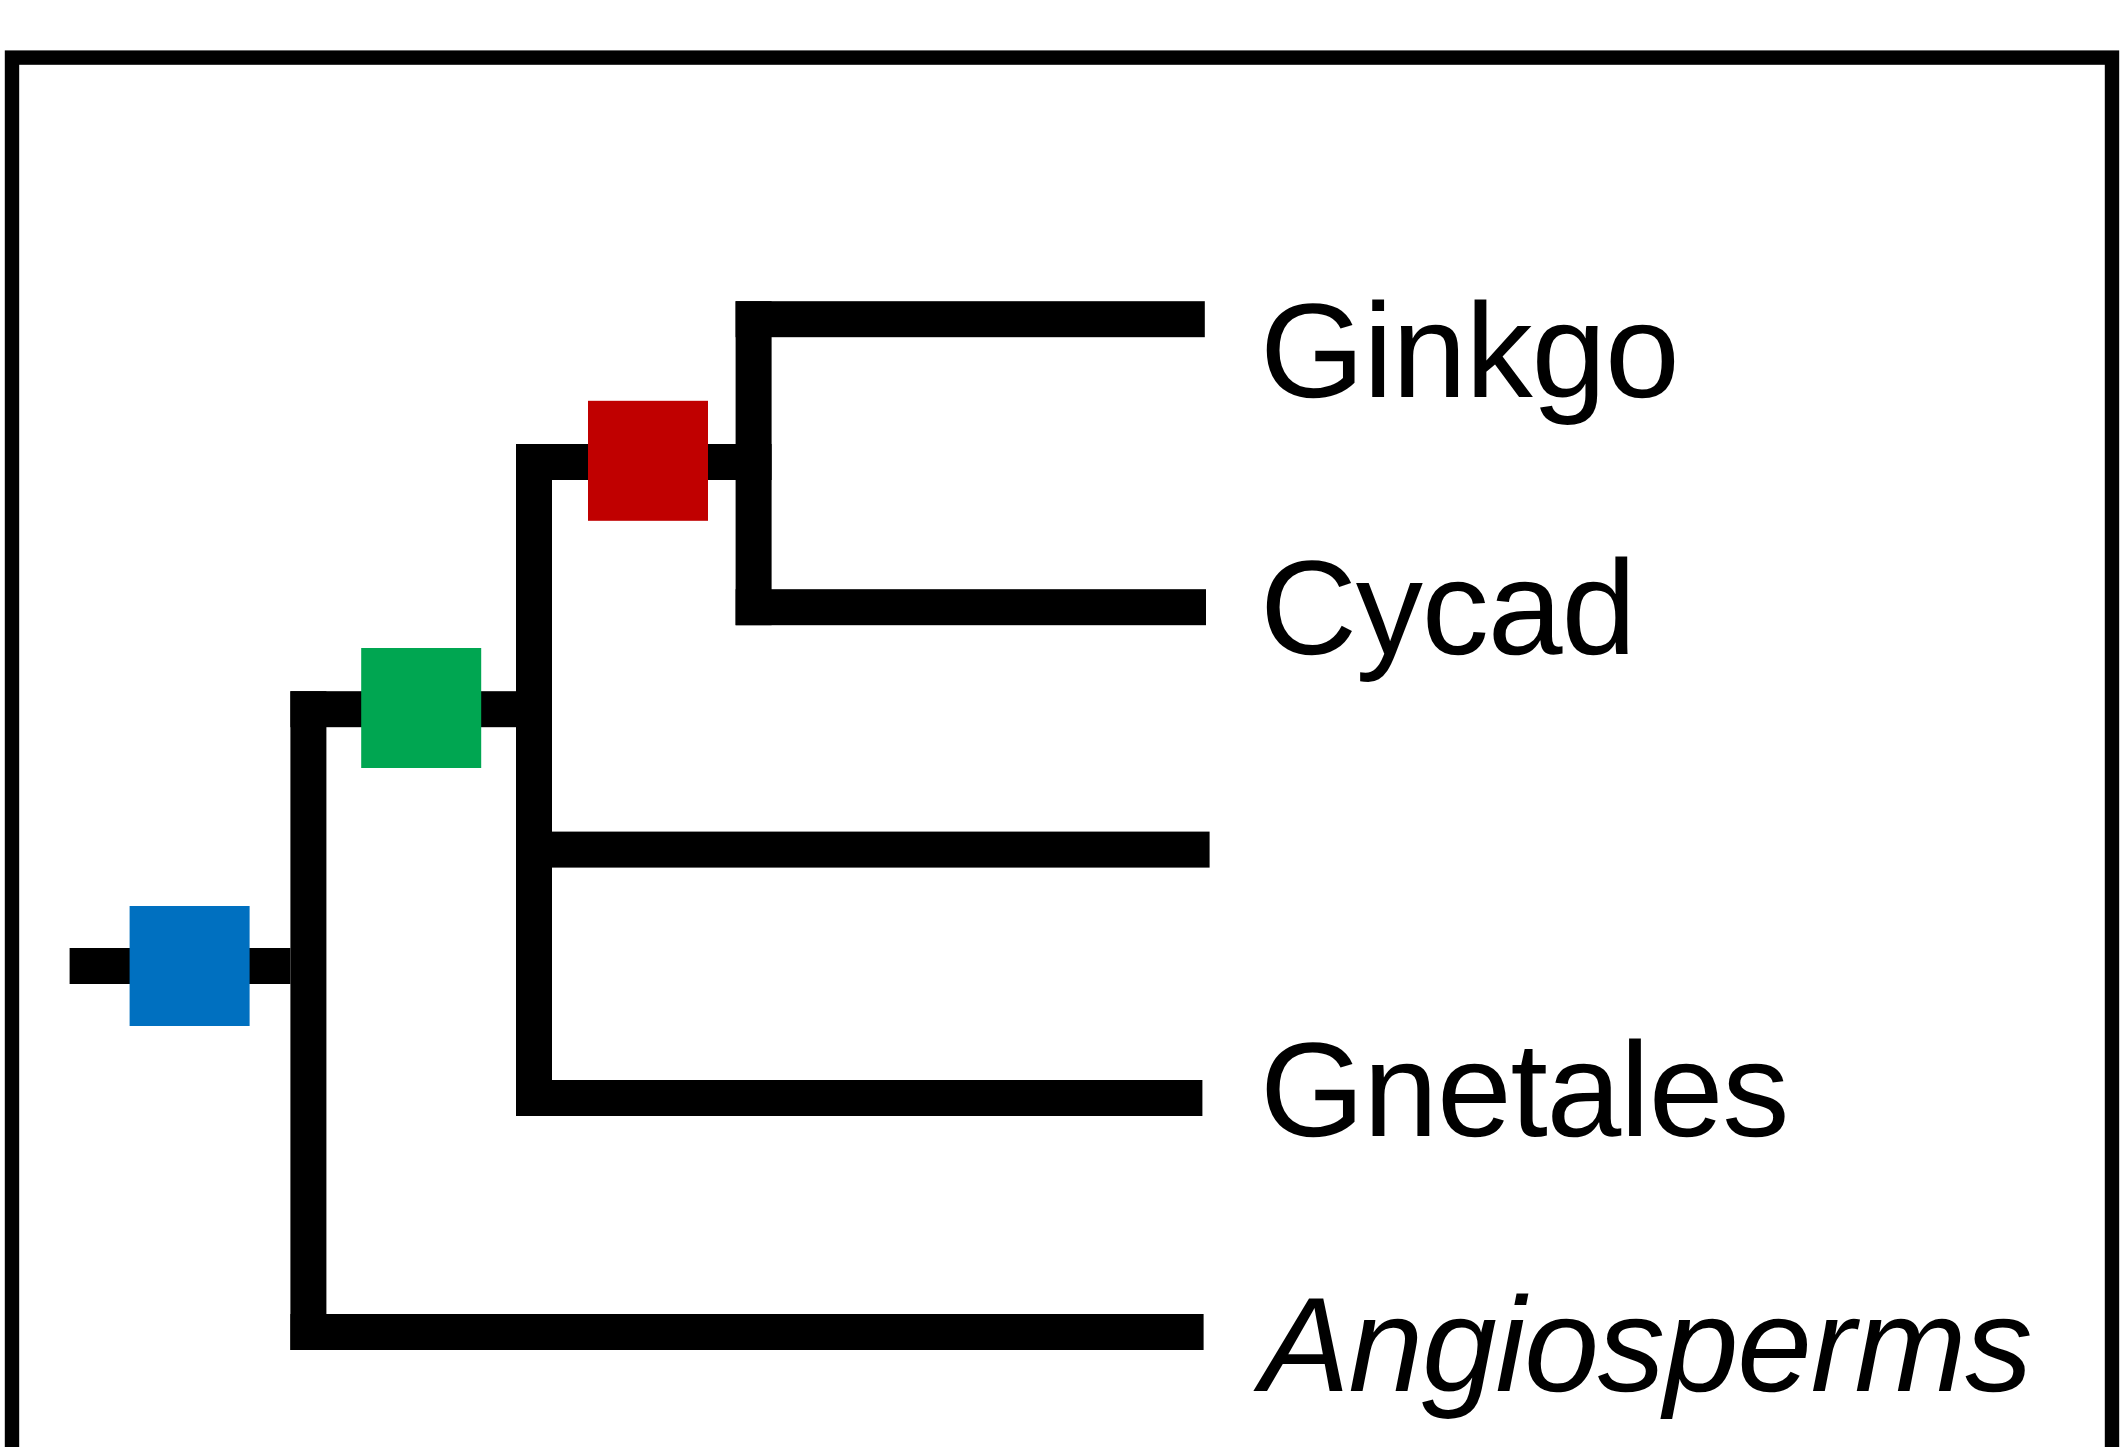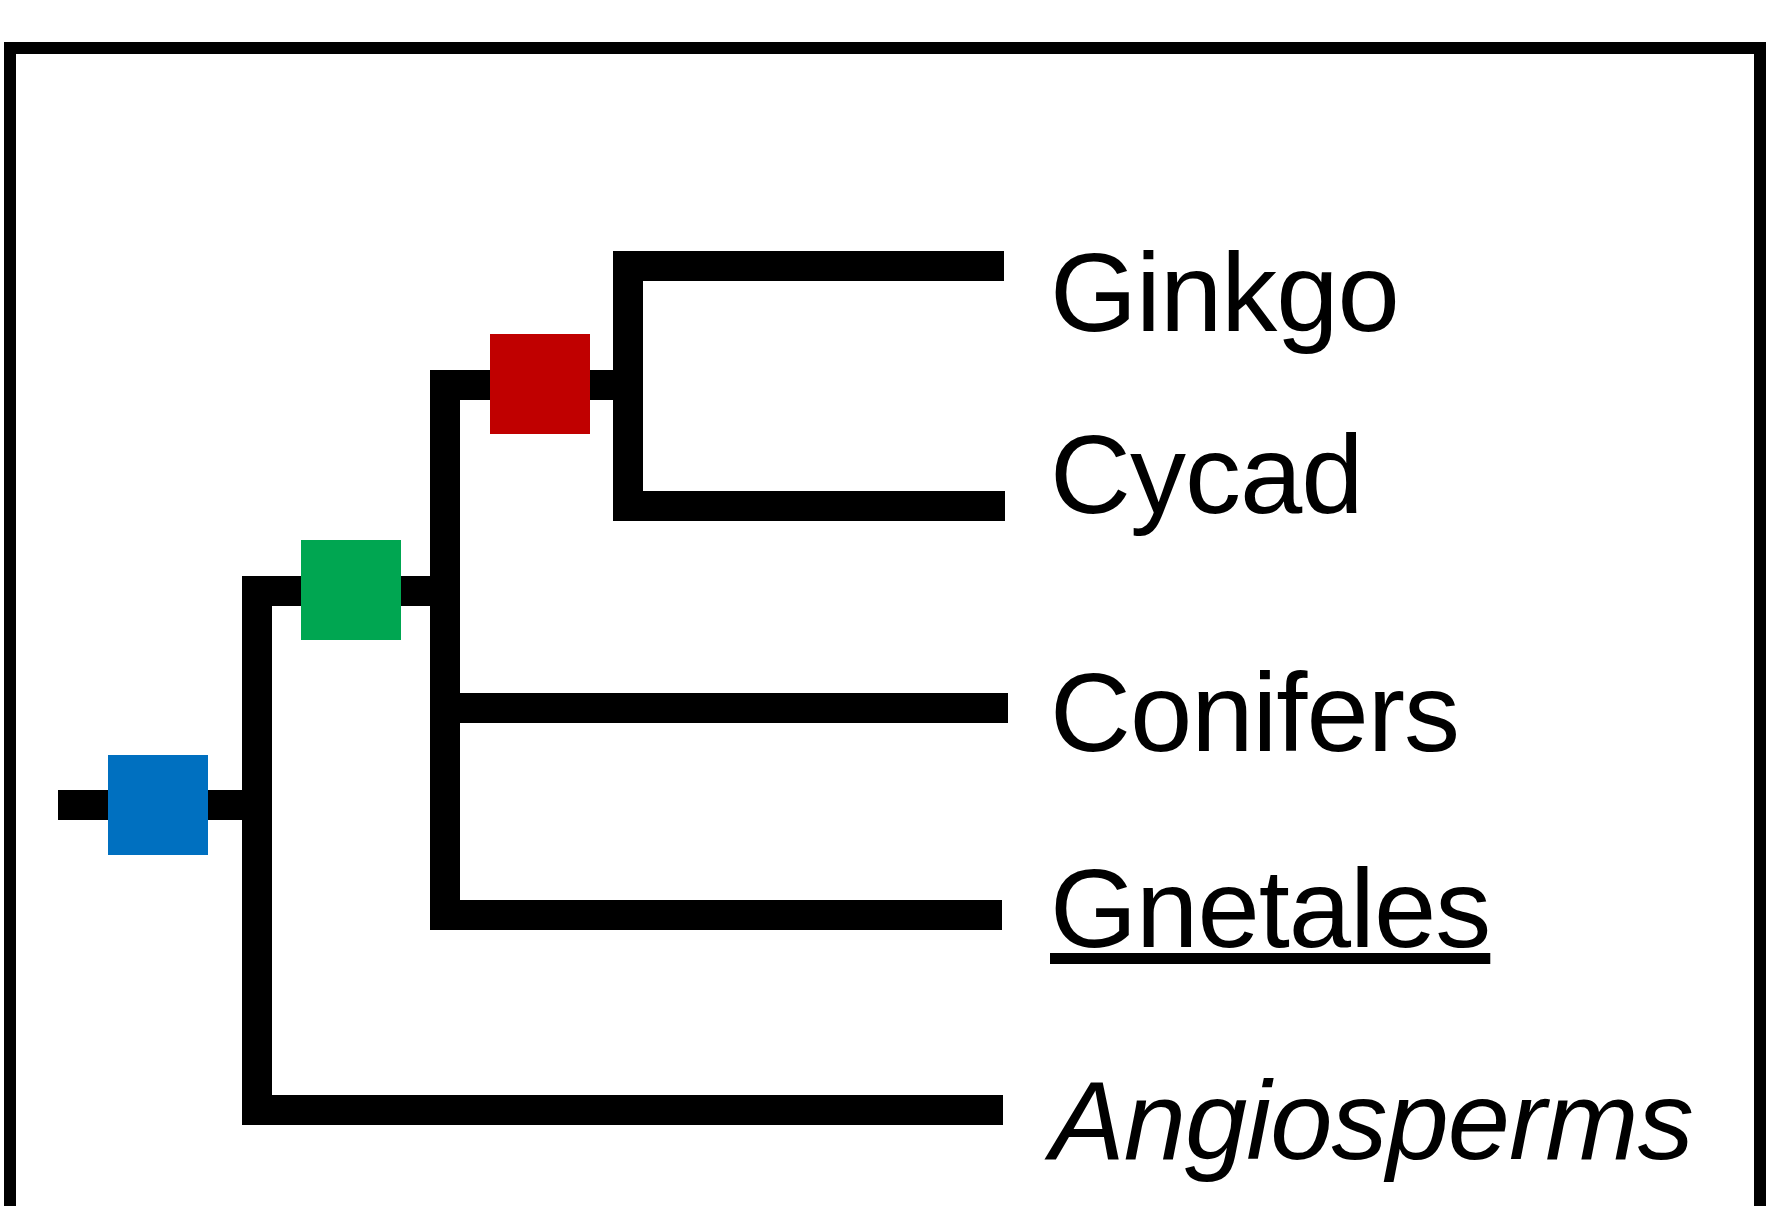--- a/index.html
+++ b/index.html
@@ -66,18 +66,17 @@
       <div class="branch" style="left: 430px; top: 332px; width: 213px; height: 30px; background: rgb(0, 0, 0);"></div>
       <div class="branch" style="left: 430px; top: 655px; width: 578px; height: 30px; background: rgb(0, 0, 0);"></div>
       <div class="branch" style="left: 430px; top: 862px; width: 572px; height: 30px; background: rgb(0, 0, 0);"></div>
       <div class="branch" style="left: 613px; top: 213px; width: 30px; height: 270px; background: rgb(0, 0, 0);"></div>
       <div class="branch" style="left: 613px; top: 213px; width: 391px; height: 30px; background: rgb(0, 0, 0);"></div>
       <div class="branch" style="left: 613px; top: 453px; width: 392px; height: 30px; background: rgb(0, 0, 0);"></div>
       <div class="node-marker" style="left: 490px; top: 296px; width: 100px; height: 100px; background: rgb(192, 0, 0);"></div>
       <div class="node-marker" style="left: 301px; top: 502px; width: 100px; height: 100px; background: rgb(0, 166, 81);"></div>
       <div class="node-marker" style="left: 108px; top: 717px; width: 100px; height: 100px; background: rgb(0, 112, 192);"></div>
       <div class="taxon" style="left: 1050px; top: 188px; font-size: 112px;">Ginkgo</div>
-      <div class="taxon" style="left: 1050px; top: 370px; font-size: 112px;">Cycad</div>
-      <div class="taxon" style="left: 1050px; top: 608px; font-size: 112px;">Conifers</div>
-      <div class="taxon" style="left: 1050px; top: 804px; font-size: 112px; text-decoration: underline;">Gnetales</div>
+      <div class="taxon" style="left: 1050px; top: 402px; font-size: 112px;">Cycad</div>
+      <div class="taxon" style="left: 1050px; top: 804px; font-size: 112px;">Gnetales</div>
       <div class="taxon" style="left: 1050px; top: 1016px; font-size: 112px; font-style: italic;">Angiosperms</div>
     </div>
 </div>
 
 </body></html>

